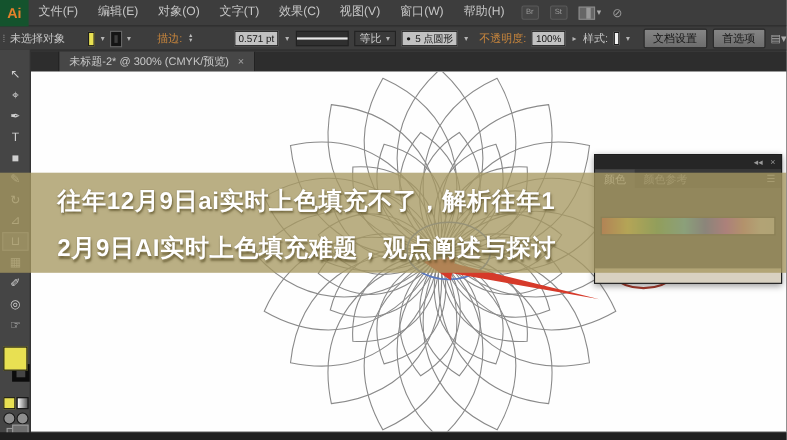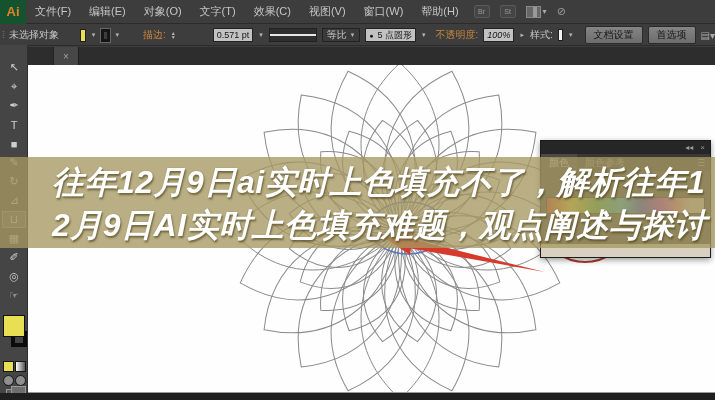--- a/index.html
+++ b/index.html
@@ -85,22 +85,22 @@
   .panel-tab.active { background:#4a4a4a; color:#ddd; }
   .panel-menu { margin-left:auto; color:#aaa; font-size:9px; padding-right:5px; }
   .panel-body { position:absolute; left:0; right:0; top:30px; bottom:0; background:#4a4a4a; }
   .spectrum { position:absolute; left:5px; right:5px; top:26px; height:17px; border:1px solid #2a2a2a;
     background:linear-gradient(90deg,#d93a2c 0%,#e3cf31 15%,#49b246 32%,#2cb9d2 48%,#2b40cf 60%,#bf2cd2 72%,#dd7a8e 82%,#dccaba 92%,#cfc7bb 100%); }
   .panel-beige { position:absolute; left:0; right:0; top:73px; bottom:0; background:#d8d1c1; }
 
   
   #overlay-band { position:absolute; left:0; top:157px; width:715px; height:91px;
     background:rgba(167,153,97,.78); z-index:6; padding:4px 0 0 52px; }
-  .headline { color:#ffffff; font-weight:bold; font-size:32px; line-height:43px; white-space:nowrap;
-    text-shadow:1px 2px 2px rgba(78,68,28,.65), 0 0 1px rgba(78,68,28,.5); letter-spacing:0.5px;font-style:italic; }
+  .headline { color:#ffffff; font-weight:bold; font-size:22px; line-height:43px; white-space:nowrap;
+    text-shadow:1px 2px 2px rgba(78,68,28,.65), 0 0 1px rgba(78,68,28,.5); letter-spacing:0.5px; }
 
   
   #bottom-strip { position:absolute; left:0; right:0; bottom:0; height:7px; background:#1f1f1f; z-index:4; }
 </style>
 </head>
 <body>
 
 <div id="app">
 
   <div id="menubar">
@@ -144,33 +144,34 @@
     <span class="dd">
       <span>等比</span>
       <span class="caret-box">▾</span>
     </span>
     <span class="field" style="gap:4px;text-align:right;">
       <span style="font-size:7px;">●</span>
       <span>5 点圆形</span>
     </span>
     <span class="caret-box">▾</span>
     <span class="cb-label accent" style="margin-left:4px;">不透明度:</span>
-    <span class="field" style="width:40px;font-style:italic;">100%</span>
+    <span class="field" style="width:40px;">100%</span>
     <span class="caret-box">▸</span>
     <span class="cb-label">样式:</span>
     <span class="swatch swatch-style" style="width:12px;height:12px;"></span>
     <span class="caret-box">▾</span>
     <button class="cb-btn" style="margin-left:6px;">文档设置</button>
     <button class="cb-btn">首选项</button>
     <span class="dd-caret" style="font-size:10px;">▤▾</span>
   </div>
 
   <div id="tabbar">
     <div id="tab-spacer"></div>
     <div class="doc-tab">
+      <span>未标题-2* @ 300% (CMYK/预览)</span>
       <span class="close">×</span>
     </div>
   </div>
 
   <div id="toolbar">
       <div class="tool" style="top: 14px;">↖</div>
       <div class="tool" style="top: 33px;">⌖</div>
       <div class="tool" style="top: 52px;">✒</div>
       <div class="tool" style="top: 71px;">T</div>
       <div class="tool" style="top: 90px;">■</div>

